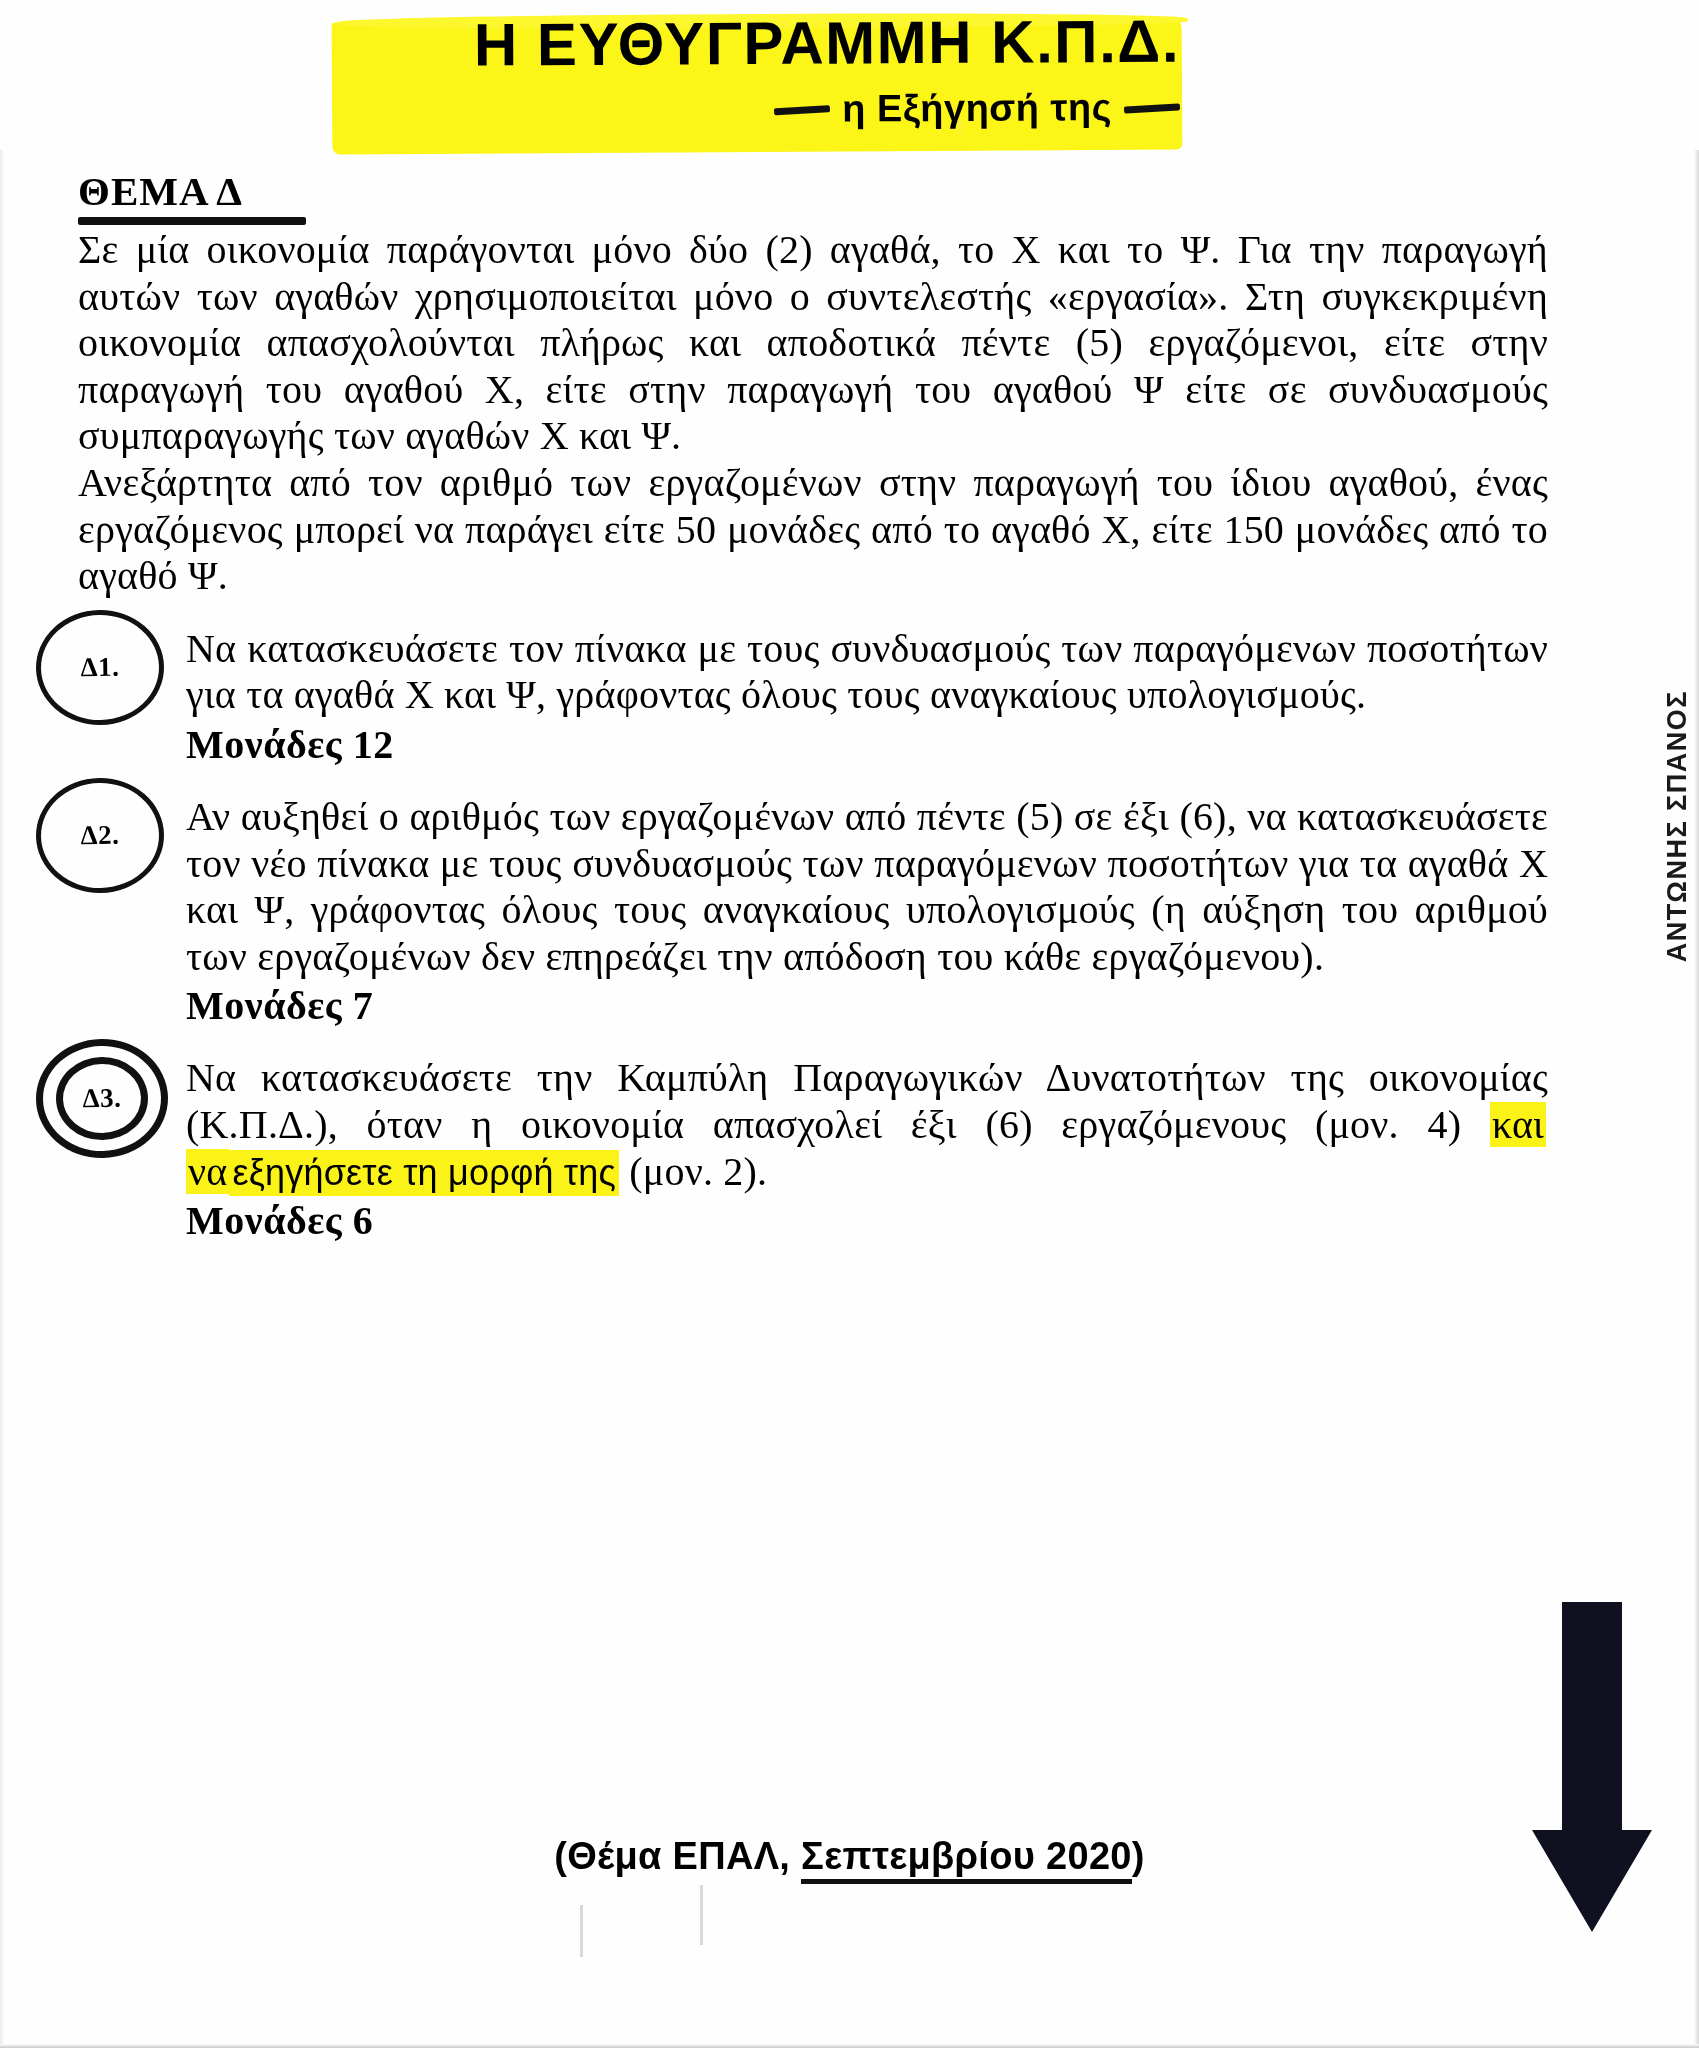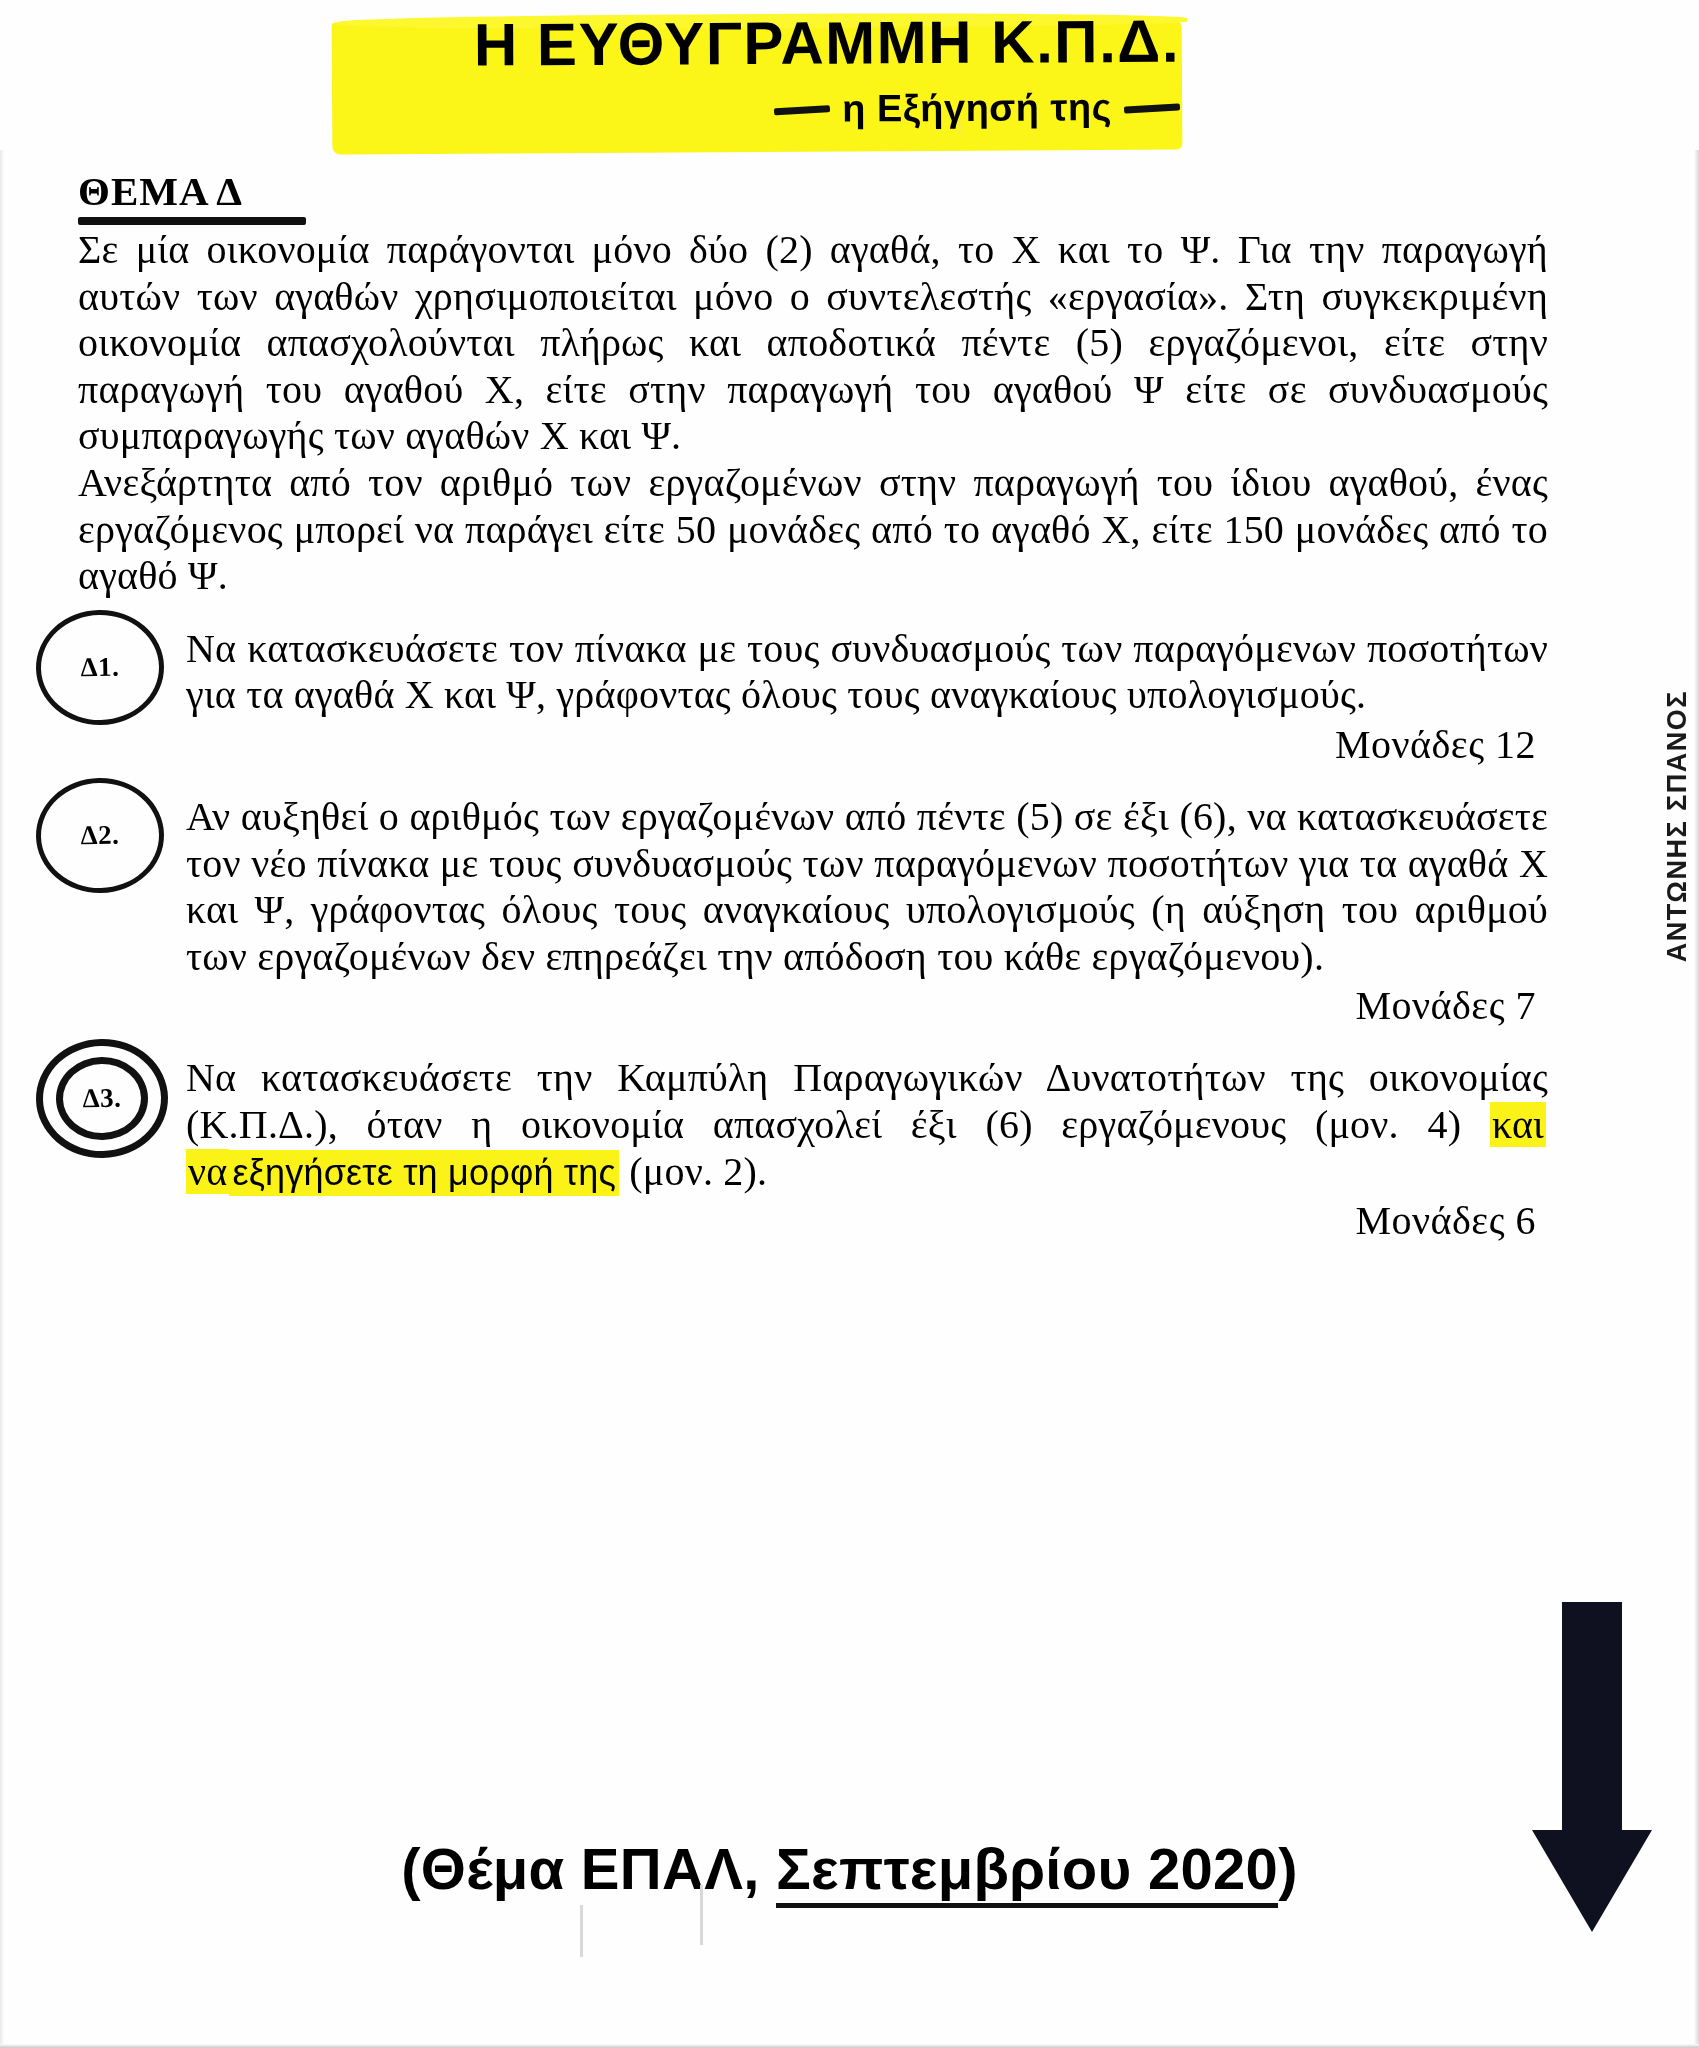--- a/index.html
+++ b/index.html
@@ -158,22 +158,21 @@
   .bullet.double::before {
     content: "";
     position: absolute;
     left: 13px; right: 13px; top: 11px; bottom: 11px;
     border: 7px solid #111;
     border-radius: 50%;
   }
   .bullet span { position: relative; z-index: 2; font-size: 27px; }
 
   .units {
-    text-align: right;
-    font-weight: normal;
+    font-weight: bold;
     font-size: 40px;
     letter-spacing: 0.5px;
     margin-top: 2px;
     padding-right: 12px;
   }
 
   
   .hl {
     position: relative;
     background: #fbf318;
@@ -190,21 +189,21 @@
   }
 
   
   .source {
     position: absolute;
     left: 0; right: 0;
     top: 1835px;
     text-align: center;
     font-family: "Liberation Sans", "DejaVu Sans", sans-serif;
     font-weight: bold;
-    font-size: 58px;
+    font-size: 38px;
     letter-spacing: 0.3px;
   }
   .source .u {
     border-bottom: 5px solid #111;
     padding-bottom: 2px;
   }
 
   
   .author {
     position: absolute;

